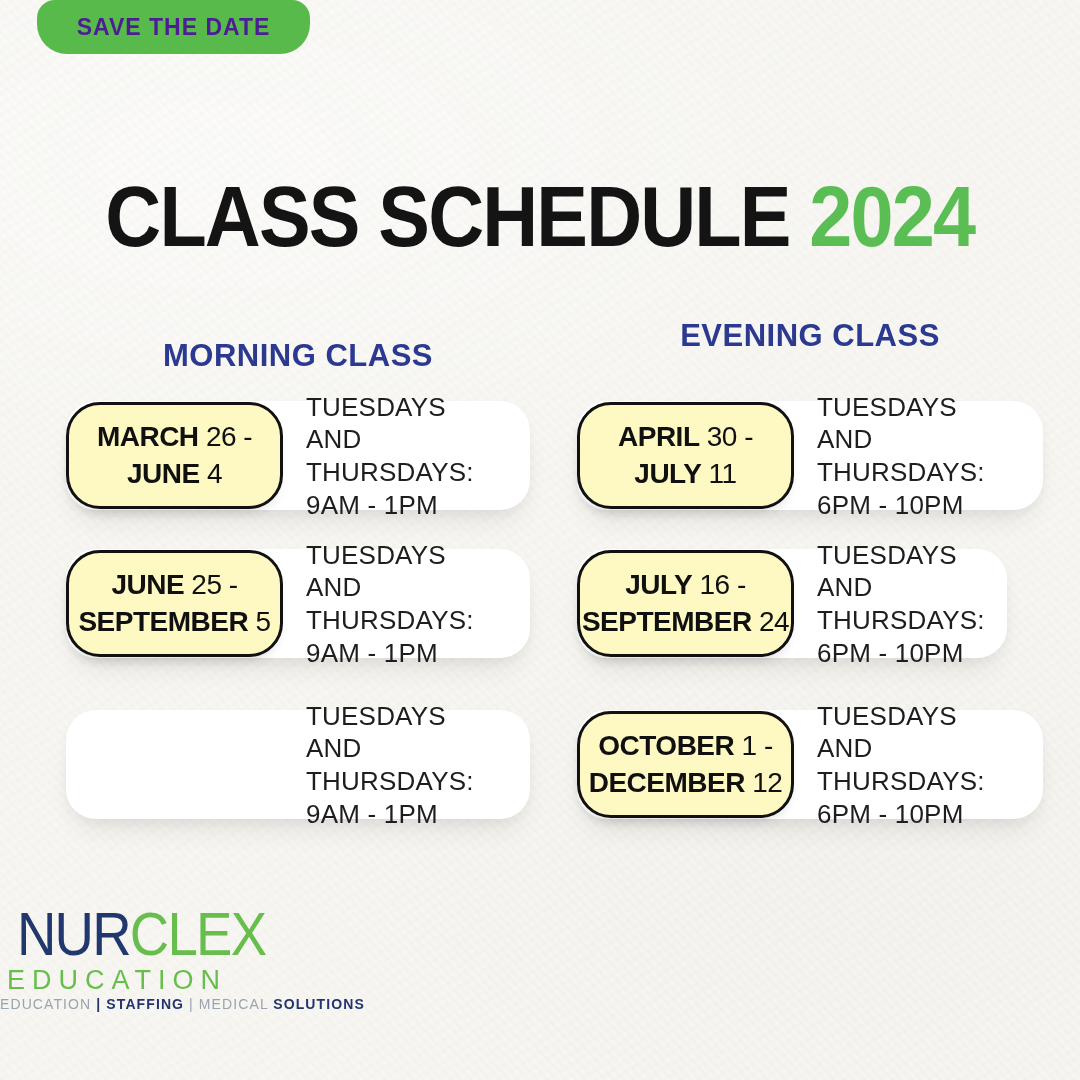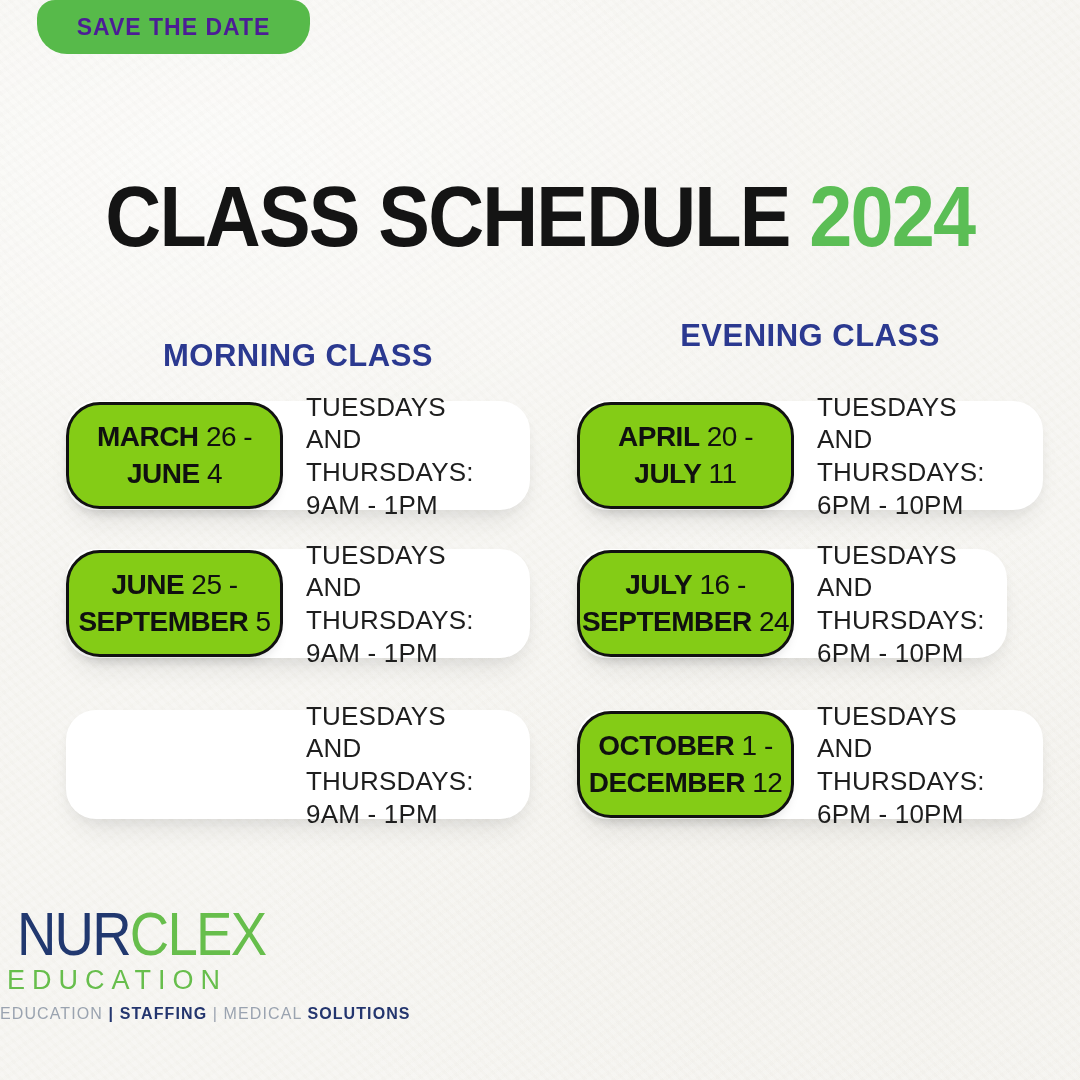--- a/index.html
+++ b/index.html
@@ -56,21 +56,21 @@
 
   
   .card{
     position:absolute;height:109px;
     background:#ffffff;border-radius:30px;
     box-shadow:0 18px 28px -12px rgba(40,40,40,.12), 0 4px 10px rgba(40,40,40,.04);
     z-index:2;
   }
   .card .pill{
     position:absolute;left:0;top:1px;bottom:1px;width:211px;
-    background:#84cc16;
+    background:#fef9c3;
     border:3.5px solid #111111;border-radius:34px;
     display:flex;flex-direction:column;align-items:center;justify-content:center;
     box-shadow:0 8px 12px -6px rgba(0,0,0,.15);
     text-align:center;
   }
   .card .dline{
     font-size:28px;line-height:1.3;color:#101010;white-space:nowrap;
     letter-spacing:-.5px;
   }
   .card .dline .m{font-weight:bold;}
@@ -90,22 +90,22 @@
     display:inline-block;transform:scaleX(.88);transform-origin:center;
   }
   .logo-name .nur{color:#21386F;}
   .logo-name .clex{color:#67BE4C;}
   .logo-sub{
     margin-top:1px;
     font-size:27px;letter-spacing:7px;color:#67BE4C;line-height:1.1;
     text-indent:7px;white-space:nowrap;
   }
   .logo-tag{
-    margin-top:10px;
-    font-size:16px;letter-spacing:1.1px;line-height:1;white-space:nowrap;
+    margin-top:1px;
+    font-size:14px;letter-spacing:1.1px;line-height:1;white-space:nowrap;
   }
   .logo-tag .lt{color:#9AA3B0;}
   .logo-tag .nv{color:#23356E;font-weight:bold;}
 </style>
 </head>
 <body>
 
 <div class="canvas">
 
   <div class="badge">
@@ -158,21 +158,21 @@
           <span>TUESDAYS</span>
           <span>AND</span>
         </div>
       <div>THURSDAYS:</div>
       <div>9AM - 1PM</div>
     </div>
   </div>
 
   <div class="card" style="left:577px;top:401px;width:466px">
     <div class="pill">
-      <div class="dline"><span class="m">APRIL</span> <span>20 -</span></div>
+      <div class="dline"><span class="m">APRIL</span> <span>30 -</span></div>
       <div class="dline"><span class="m">JULY</span> <span>11</span></div>
     </div>
     <div class="sched">
       <div class="l1">
           <span>TUESDAYS</span>
           <span>AND</span>
         </div>
       <div>THURSDAYS:</div>
       <div>6PM - 10PM</div>
     </div>

